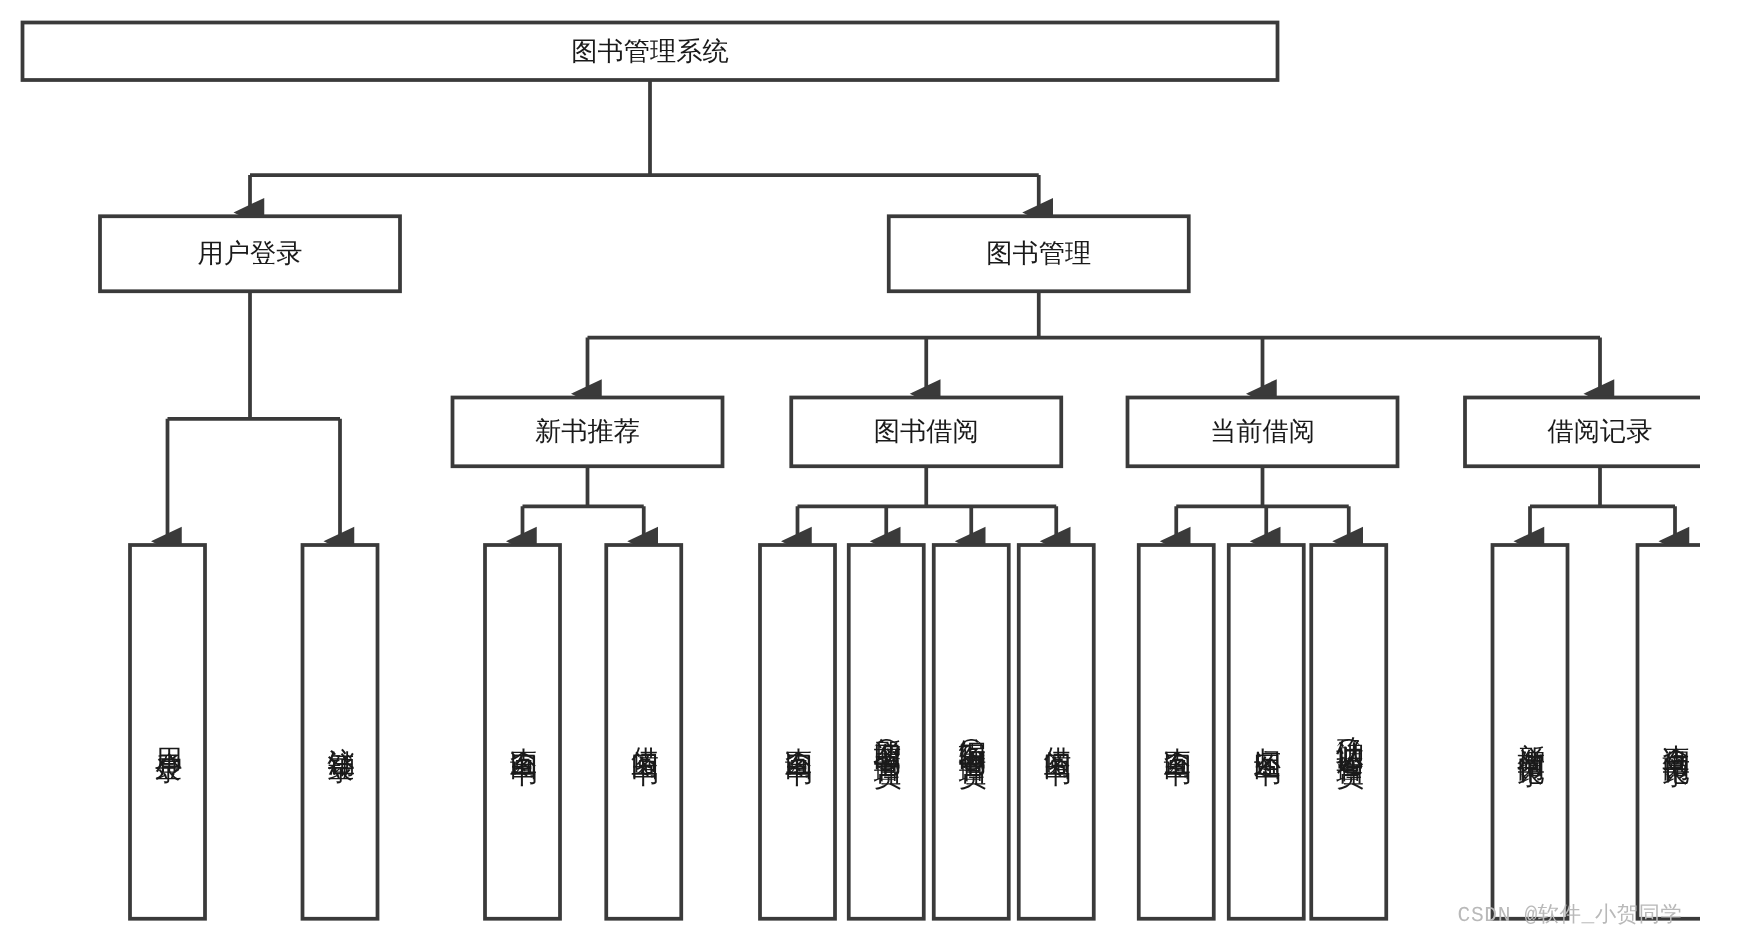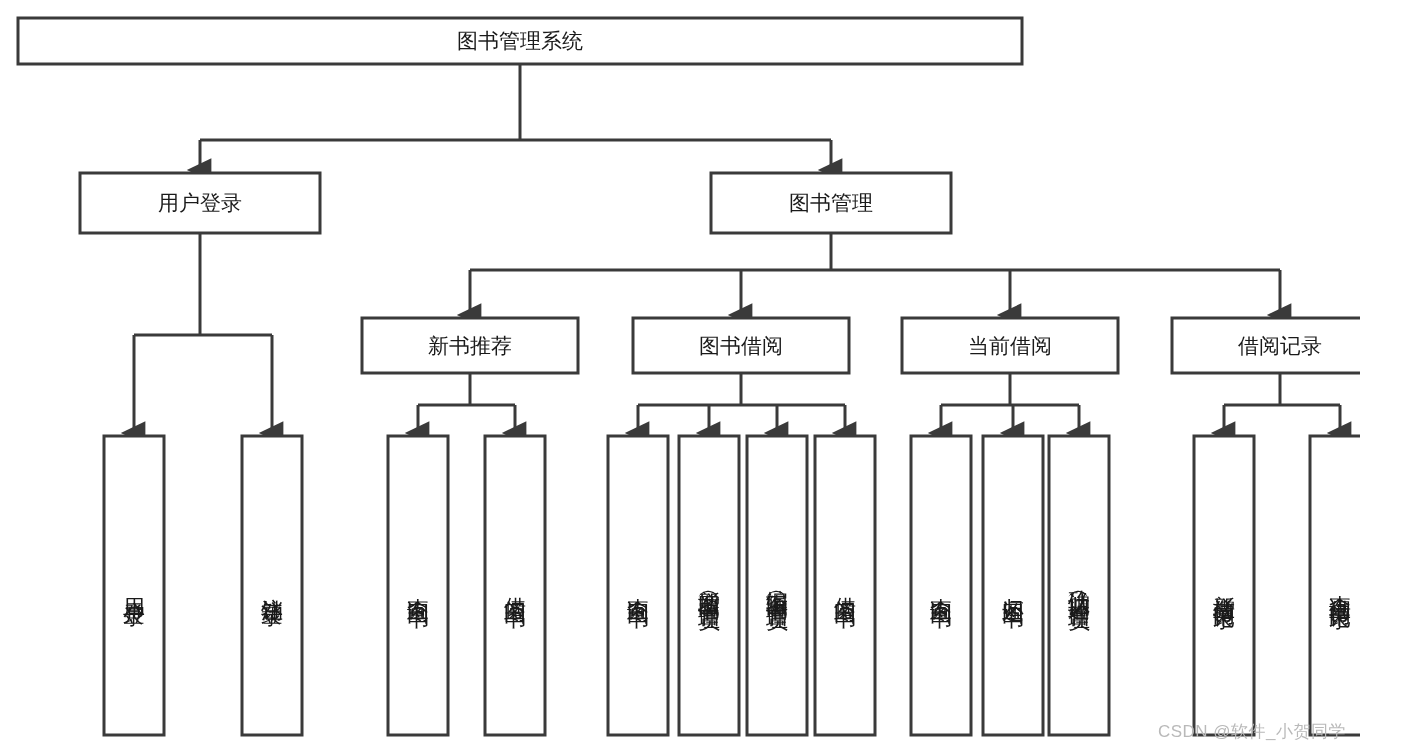--- a/index.html
+++ b/index.html
@@ -59,21 +59,21 @@
     line-height: 1.18;
     color: #1a1a1a;
     letter-spacing: 3px;
     white-space: nowrap;
     text-align: center;
   }
   .watermark {
     position: absolute;
     right: 14px;
     bottom: 4px;
-    font-family: Liberation Sans, sans-serif;
+    font-family: Liberation Mono, monospace;
     font-size: 17px;
     color: #b9b9b9;
     letter-spacing: 0.5px;
     white-space: nowrap;
   }
 </style>
 </head>
 <body>
 
 <div id="diagram-root">

